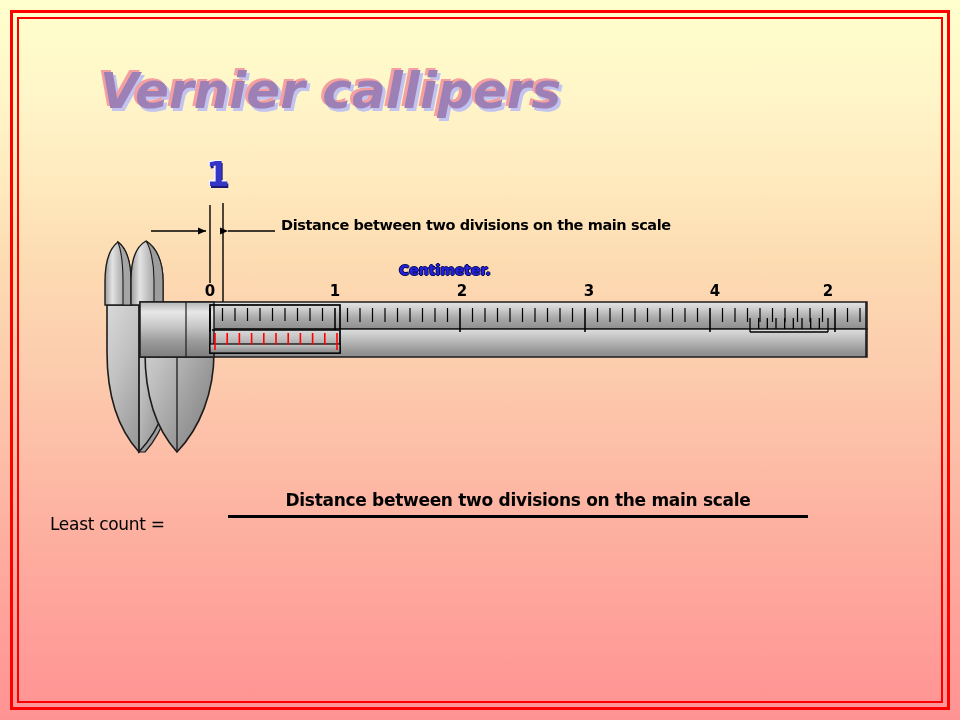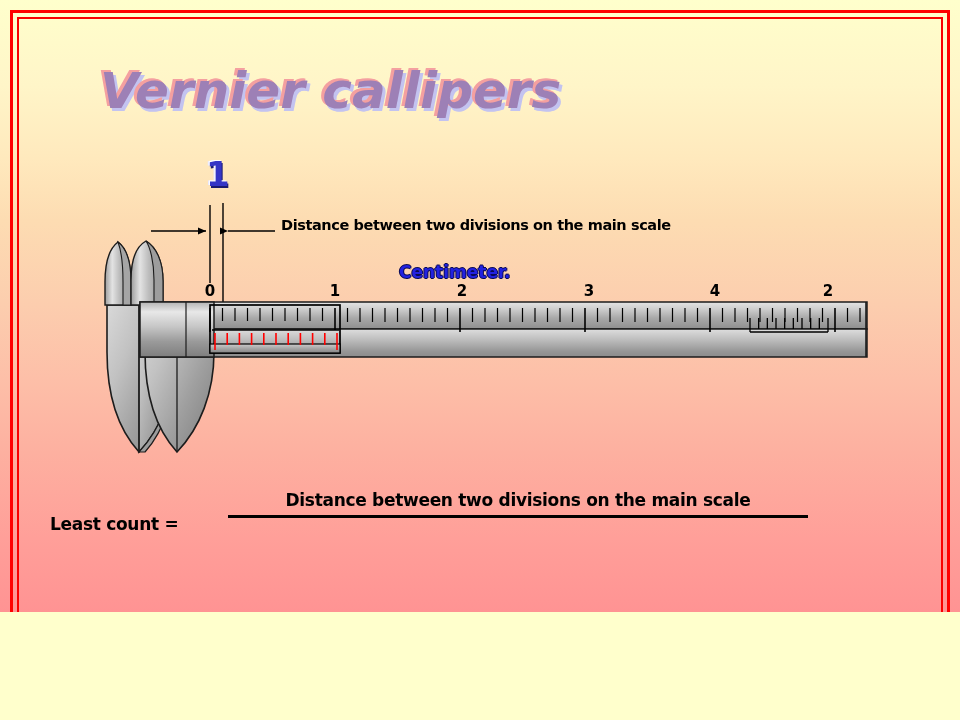--- a/index.html
+++ b/index.html
@@ -12,21 +12,21 @@
     height: 720px;
     overflow: hidden;
     font-family: "Liberation Sans", sans-serif;
     background: #ffffcc;
   }
 
   
   #slide {
     position: relative;
     width: 960px;
-    height: 612px;
+    height: 720px;
     background: linear-gradient(to bottom,
         #ffffcc 0%,
         #fff5c8 14%,
         #ffe9bd 26%,
         #fddcb2 36%,
         #fccdae 50%,
         #fdbfa8 62%,
         #fdb0a0 74%,
         #ff9f99 88%,
         #ff9393 100%);
@@ -100,21 +100,21 @@
     font-size: 14.5px;
     letter-spacing: -0.4px;
   }
 
   
   #cm-label {
     position: absolute;
     left: 399px;
     top: 262px;
     font-family: "DejaVu Sans", sans-serif;
-    font-size: 17px;
+    font-size: 14px;
     font-weight: bold;
     color: #2222e0;
     text-shadow:
       -1px 0 0 #0b0b55,
        1px 0 0 #0b0b55,
        0 -1px 0 #0b0b55,
        0  1px 0 #0b0b55;
     white-space: nowrap;
   }
 
@@ -135,21 +135,21 @@
     position: absolute;
     left: 50px;
     top: 505px;
   }
   #lc-label {
     position: absolute;
     left: 0px;
     top: 9px;
     font-family: "DejaVu Sans", sans-serif;
     font-size: 17px;
-    font-weight: bold;
+    font-weight: normal;
     color: #000;
     white-space: nowrap;
     letter-spacing: -0.3px;
   }
   #fraction {
     position: absolute;
     left: 178px;
     top: -15px;
     width: 580px;
   }

